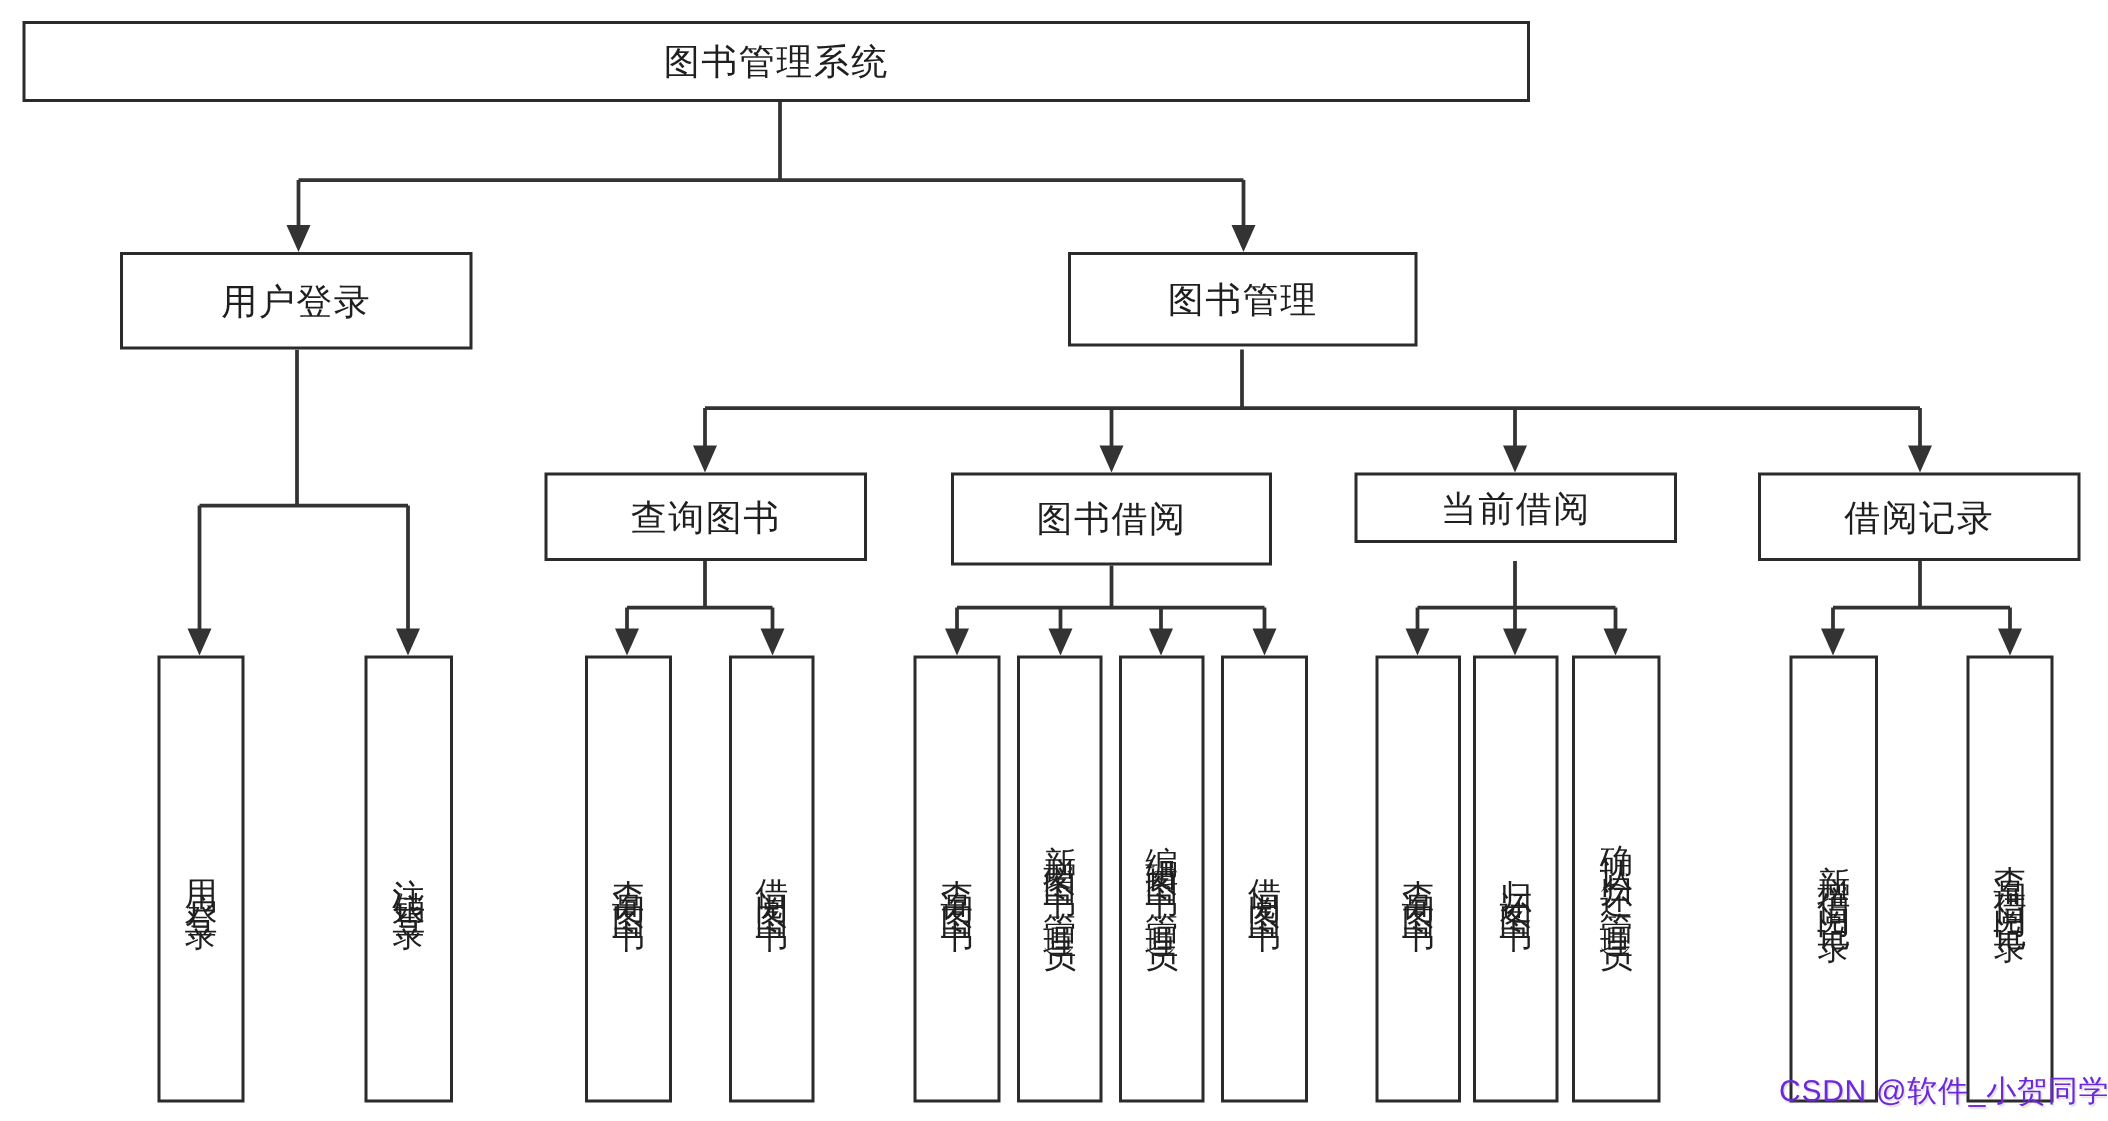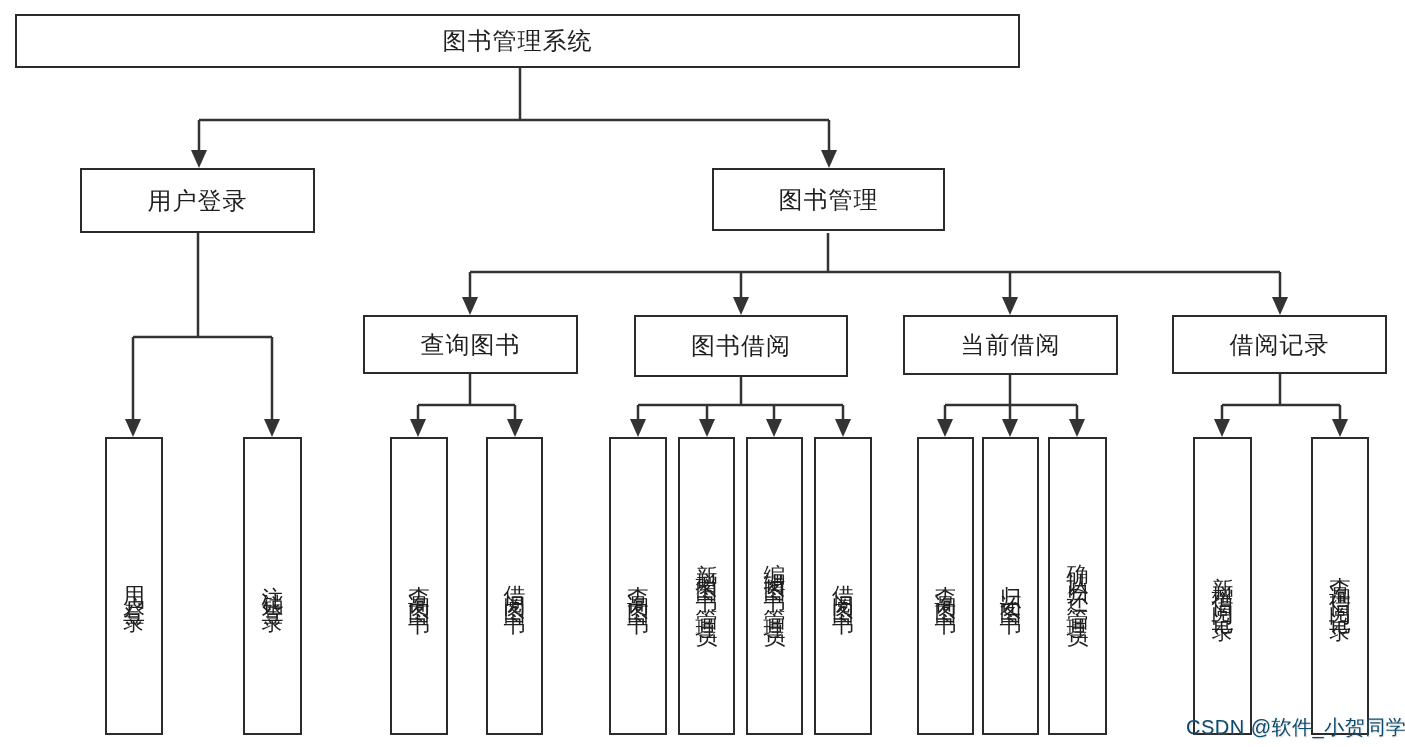--- a/index.html
+++ b/index.html
@@ -29,41 +29,41 @@
     text-orientation:mixed;
     font-size:22px;
     letter-spacing:9px;
     line-height:1;
   }
   .root   {left:15px;  top:14px;  width:1005px; height:54px;}
   .n-login{left:80px;  top:168px; width:235px;  height:65px;}
   .n-mgmt {left:712px; top:168px; width:233px;  height:63px;}
   .g0{left:363px; top:315px; width:215px; height:59px;}
   .g1{left:634px; top:315px; width:214px; height:62px;}
-  .g2{left:903px; top:315px; width:215px; height:60px;}
+  .g2{left:903px; top:315px; width:215px; height:47px;}
   .g3{left:1172px;top:315px; width:215px; height:59px;}
   .leaf{top:437px;height:298px;}
   .l0a{left:105px; width:58px;}
   .l0b{left:243px; width:59px;}
   .l1a{left:390px; width:58px;}
   .l1b{left:486px; width:57px;}
   .l2a{left:609px; width:58px;}
   .l2b{left:678px; width:57px;}
   .l2c{left:746px; width:57px;}
   .l2d{left:814px; width:58px;}
   .l3a{left:917px; width:57px;}
   .l3b{left:982px; width:57px;}
   .l3c{left:1048px;width:59px;}
   .l4a{left:1193px;width:59px;}
   .l4b{left:1311px;width:58px;}
   .watermark{
     position:absolute;
     left:1186px;top:714px;
     font-size:20px;
-    color:#0c4a6e;
+    color:#6d28d9;
     letter-spacing:0.5px;
     white-space:nowrap;
     text-shadow:1px 1px 1px rgba(120,120,120,0.25);
   }
 </style>
 </head>
 <body>
 
 <div id="canvas">
 

